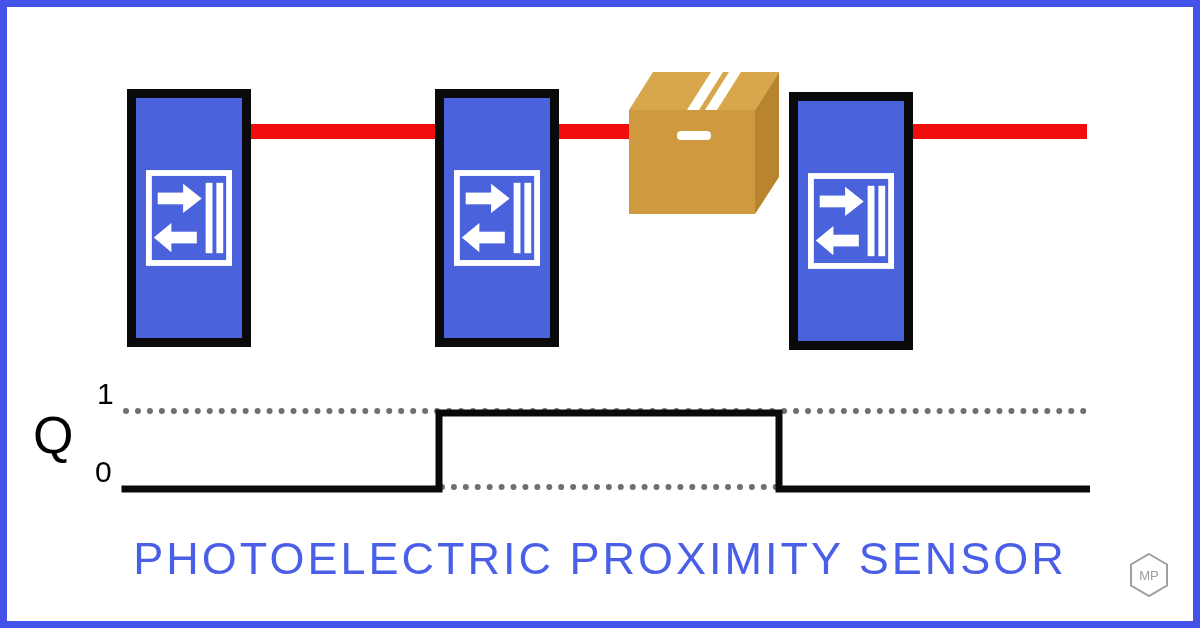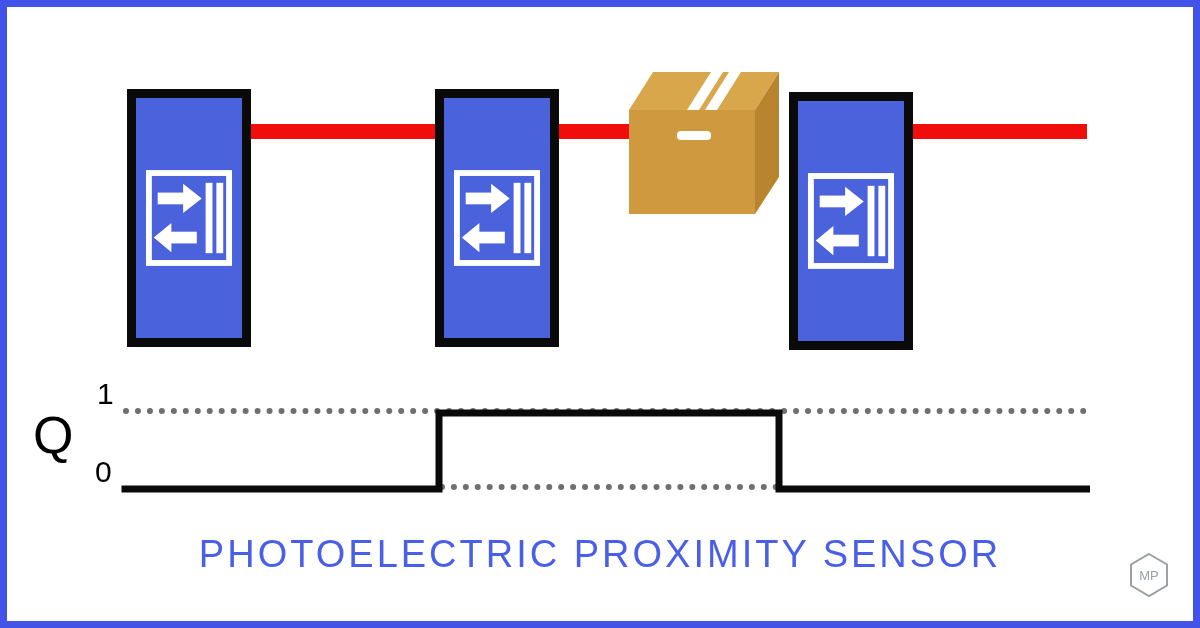--- a/index.html
+++ b/index.html
@@ -83,21 +83,21 @@
     stroke-linecap: square;
   }
 
   
   .poster-title {
     position: absolute;
     left: 0;
     right: 0;
     top: 526px;
     text-align: center;
-    font-size: 38px;
+    font-size: 45px;
     font-weight: 200;
     letter-spacing: 3px;
     color: var(--title-blue, #4a5fe8);
     white-space: nowrap;
   }
 
   
   .logo {
     position: absolute;
     right: 20px;

